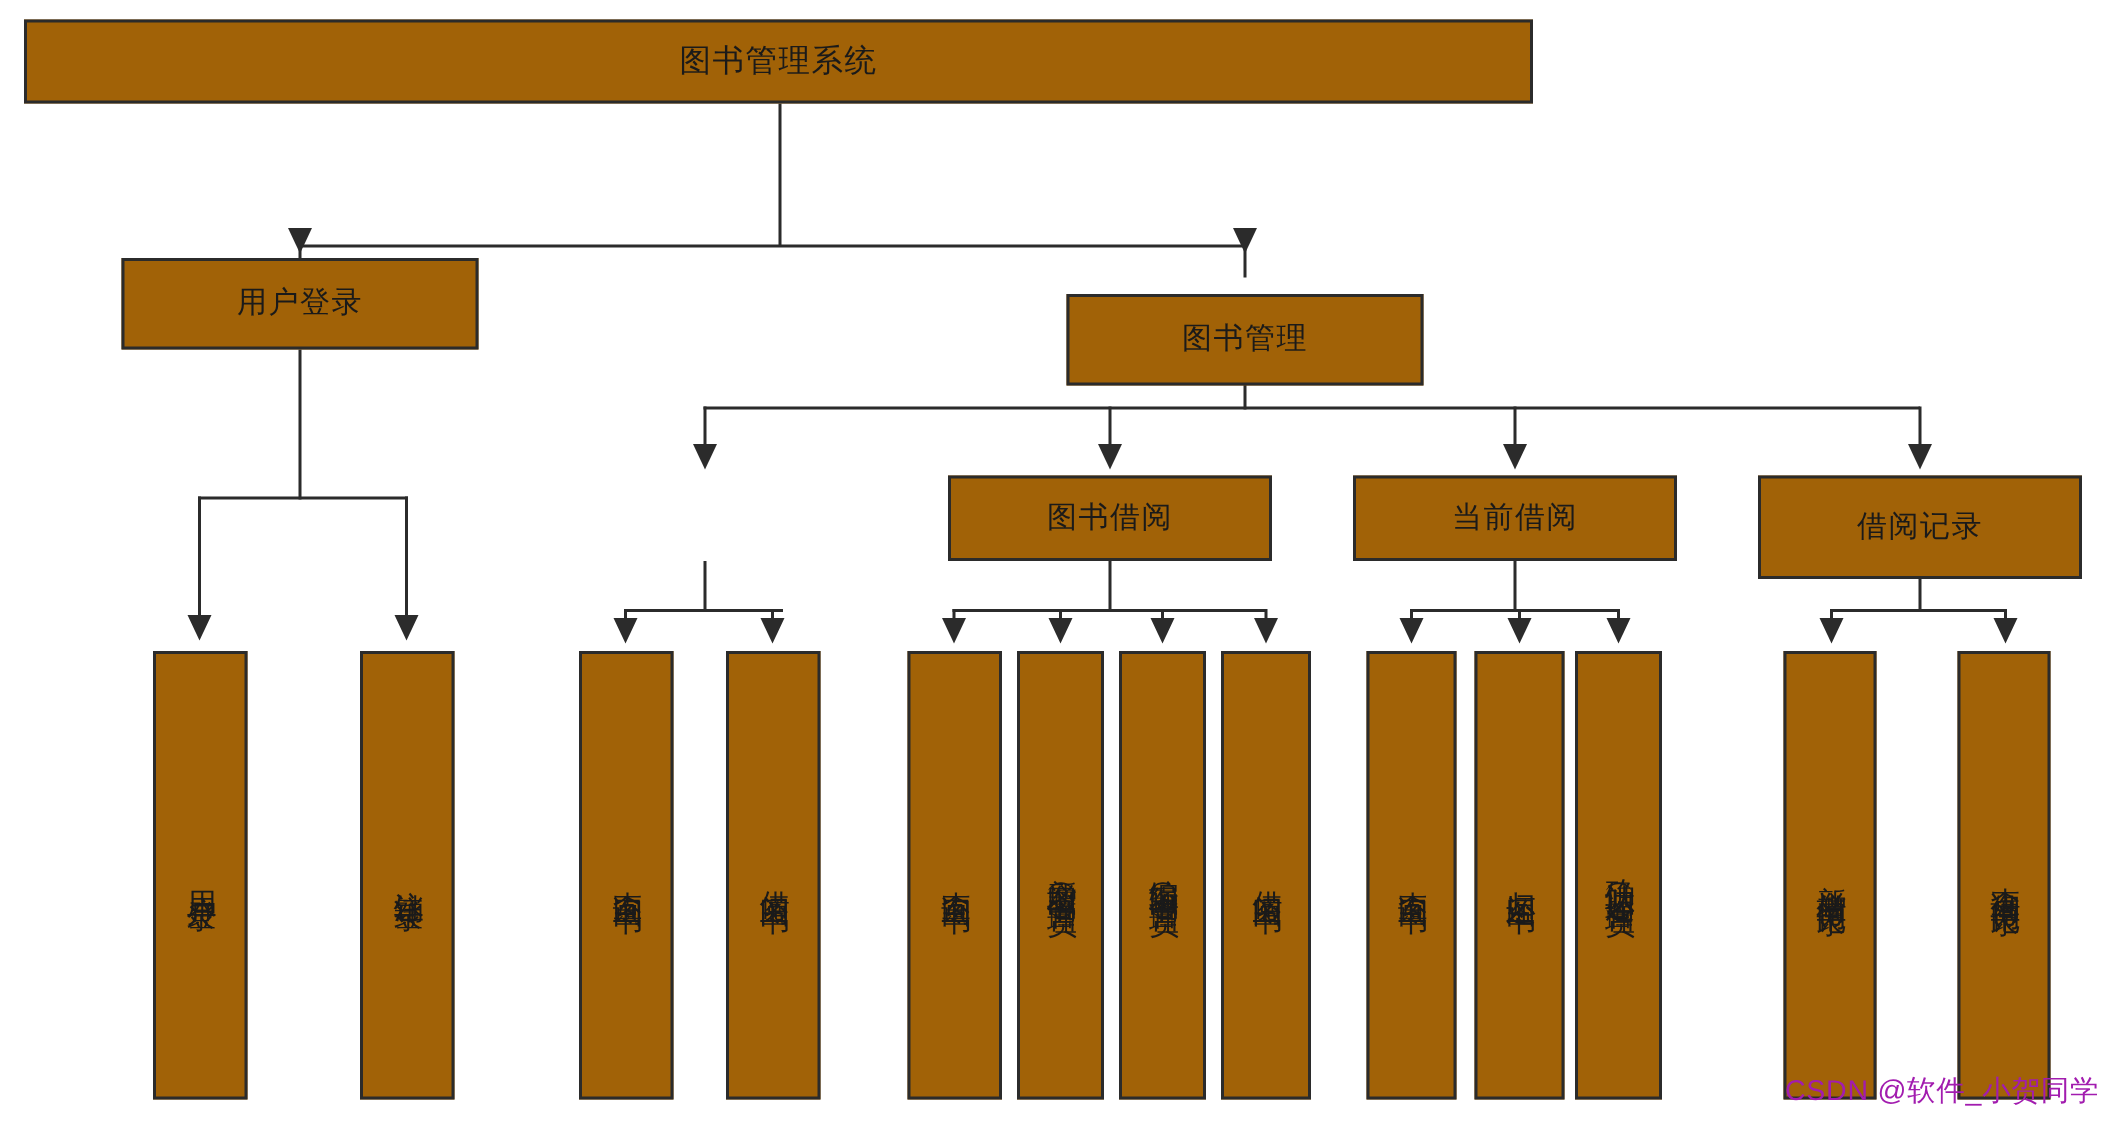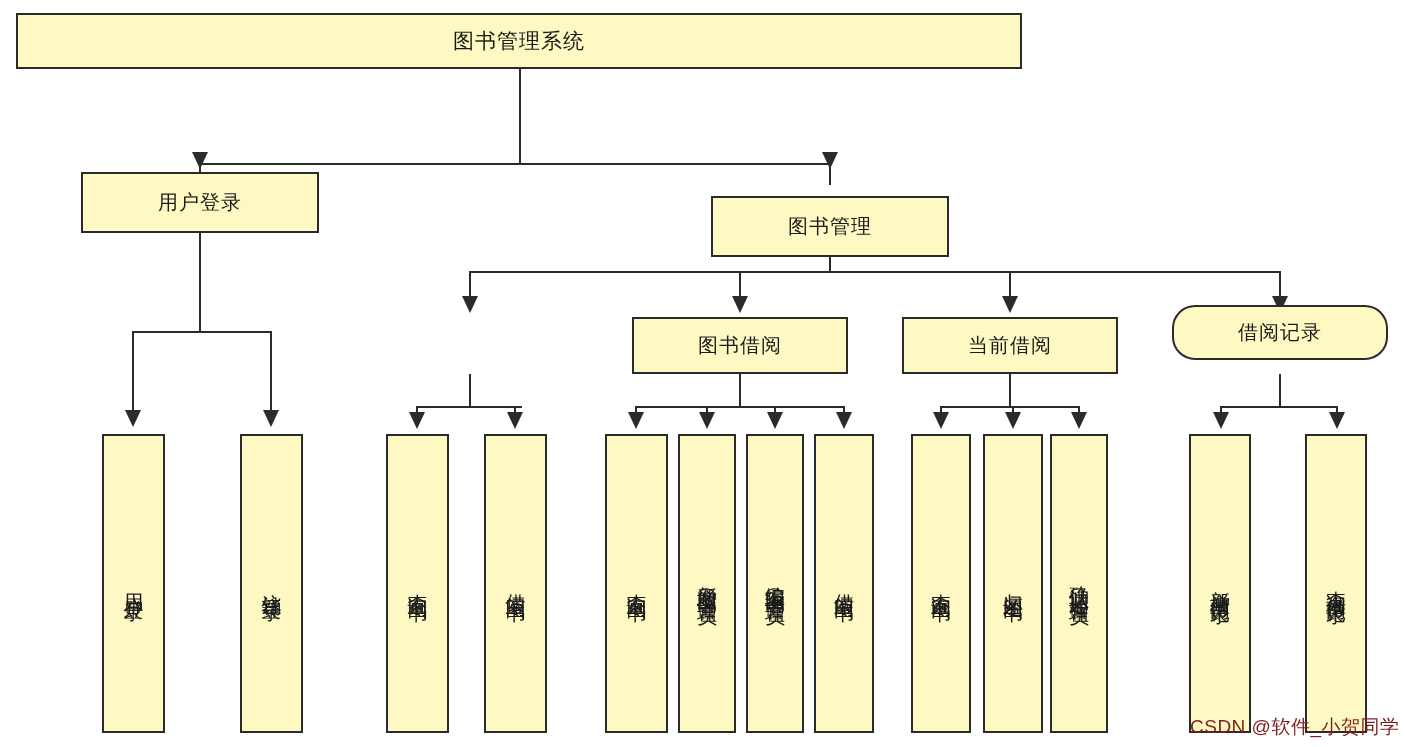--- a/index.html
+++ b/index.html
@@ -15,21 +15,21 @@
     position: relative;
     width: 1405px;
     height: 747px;
     background: #ffffff;
     overflow: hidden;
   }
   
   .node {
     position: absolute;
     box-sizing: border-box;
-    background: #fef9c3;
+    background: #a16207;
     border: 2px solid #2b2b2b;
     display: flex;
     align-items: center;
     justify-content: center;
     color: #1a1a1a;
     font-size: 20px;
     line-height: 1.25;
     letter-spacing: 1px;
     text-align: center;
     user-select: none;
@@ -56,21 +56,21 @@
     position: absolute;
     width: 0;
     height: 0;
     border-left: 8px solid transparent;
     border-right: 8px solid transparent;
     border-top: 17px solid #2b2b2b;
   }
   
   .watermark {
     position: absolute;
-    color: #7f1d1d;
+    color: #a21caf;
     font-size: 19px;
     letter-spacing: 0.5px;
     white-space: nowrap;
     user-select: none;
   }
 </style>
 </head>
 <body>
 
 <div id="canvas">
@@ -134,21 +134,21 @@
   <div class="seg v" style="left:1336px; top:406px; height:12px;"></div>
   <div class="arrow" style="left:1329px; top:412px;"></div>
 
   <div class="node root" style="left:16px; top:13px; width:1006px; height:56px;">图书管理系统</div>
 
   <div class="node" style="left:81px; top:172px; width:238px; height:61px;">用户登录</div>
   <div class="node" style="left:711px; top:172px; width:238px; height:61px;margin-top:24px;">图书管理</div>
 
   <div class="node" style="left:632px; top:317px; width:216px; height:57px;">图书借阅</div>
   <div class="node" style="left:902px; top:317px; width:216px; height:57px;">当前借阅</div>
-  <div class="node" style="left:1172px; top:305px; width:216px; height:55px;border-radius:23px;">借阅记录</div>
+  <div class="node" style="left:1172px; top:317px; width:216px; height:69px;">借阅记录</div>
 
   <div class="node vertical" style="left:102px; top:434px; width:63px; height:299px;">用户登录</div>
   <div class="node vertical" style="left:240px; top:434px; width:63px; height:299px;">注销登录</div>
 
   <div class="node vertical" style="left:386px; top:434px; width:63px; height:299px;">查询图书</div>
   <div class="node vertical" style="left:484px; top:434px; width:63px; height:299px;">借阅图书</div>
 
   <div class="node vertical" style="left:605px; top:434px; width:63px; height:299px;">查询图书</div>
   <div class="node vertical" style="left:678px; top:434px; width:58px; height:299px;">新增图书（管理员）</div>
   <div class="node vertical" style="left:746px; top:434px; width:58px; height:299px;">编辑图书（管理员）</div>

